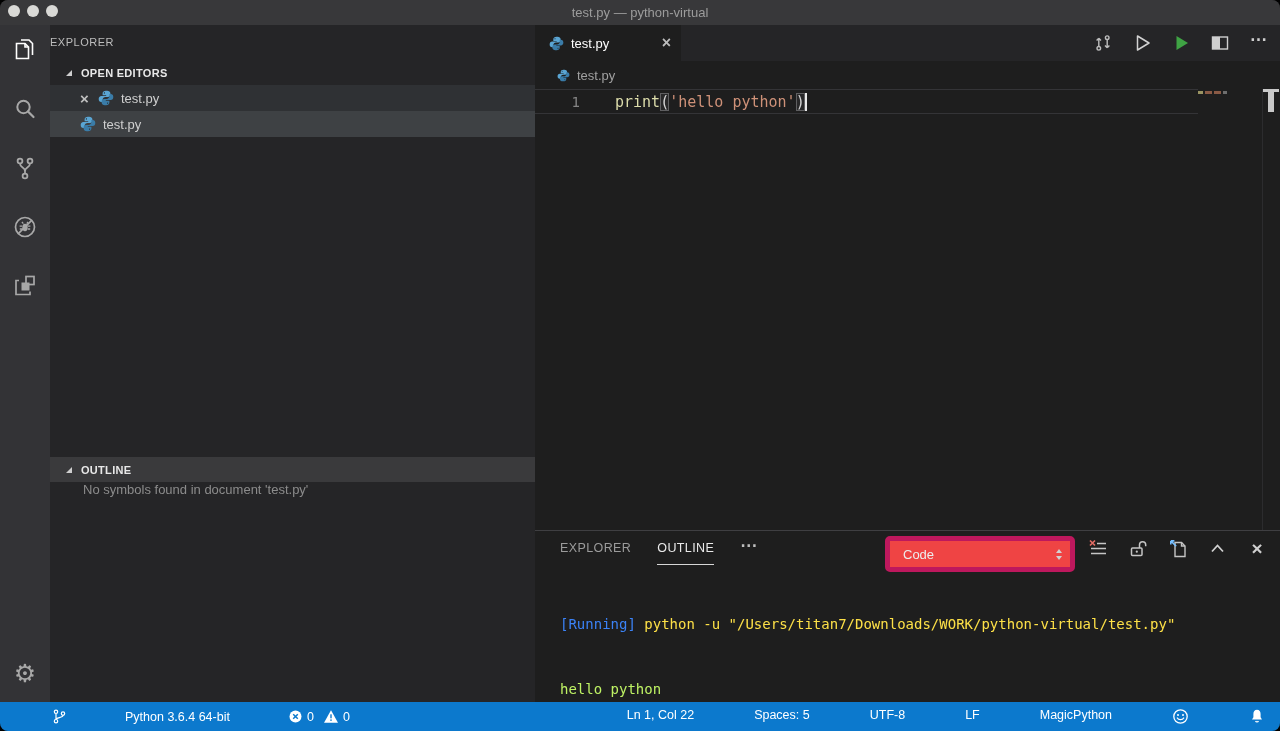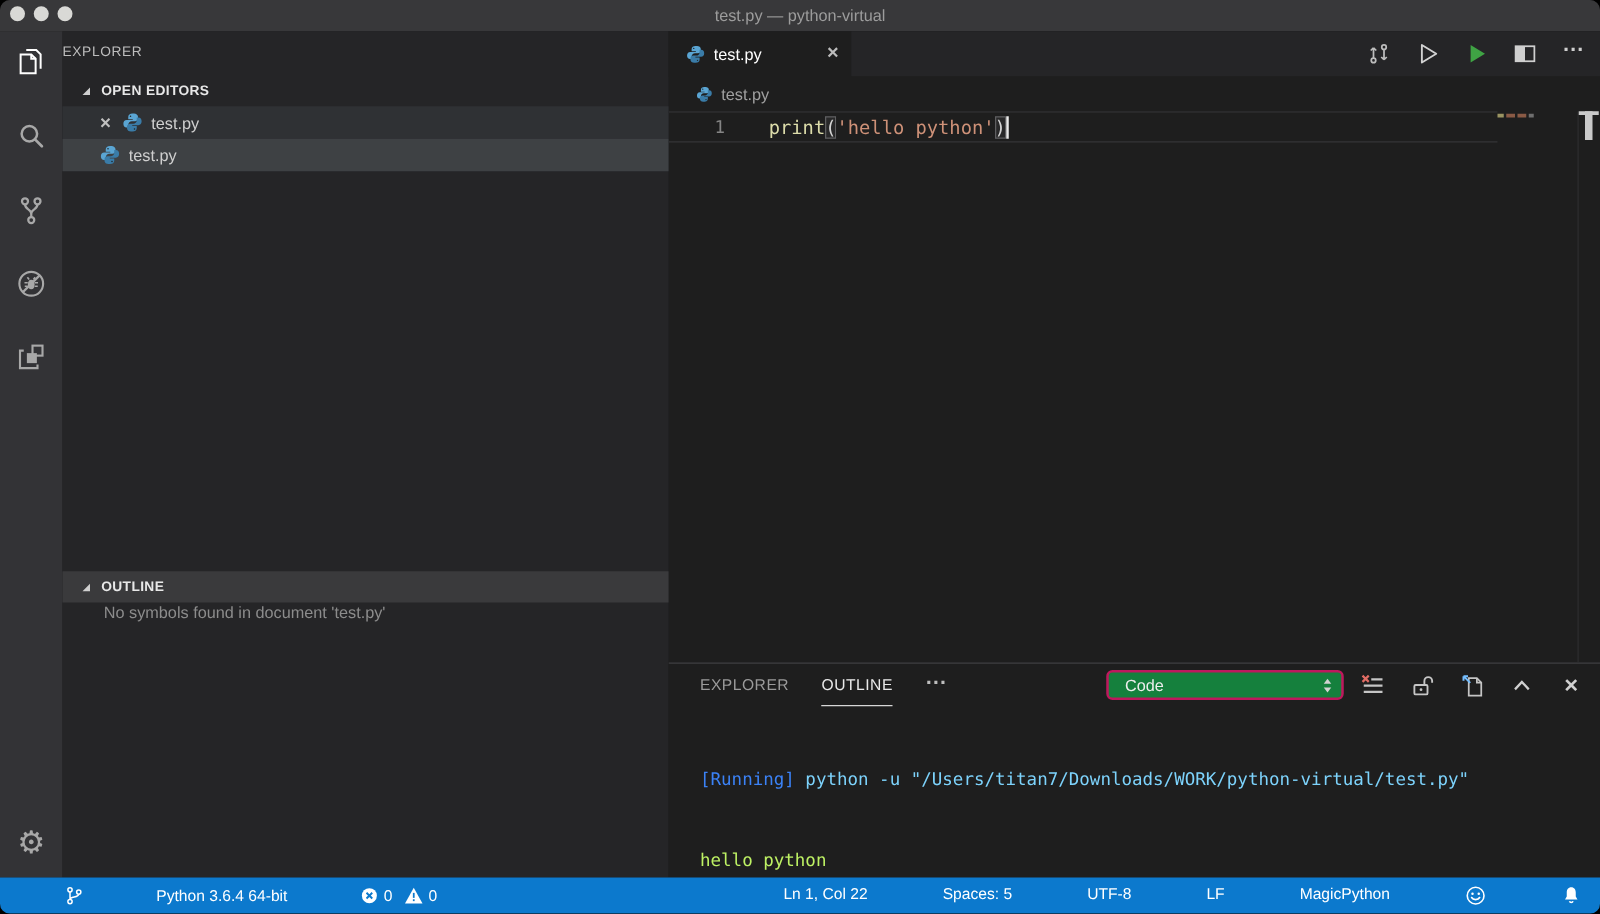--- a/index.html
+++ b/index.html
@@ -55,31 +55,31 @@
   .minimap-line span{height:3px;display:inline-block;}
   .scrollbar-track{position:absolute;right:0;top:0;bottom:0;width:18px;border-left:1px solid #2c2c2e;}
   .ov-h{position:absolute;top:-3px;right:1px;width:16px;height:6px;background:#c9c9c9;}
   .ov-v{position:absolute;top:-3px;right:6px;width:6px;height:26px;background:#c9c9c9;}
   
   .panel{height:172px;flex:none;border-top:1px solid #3f3f42;position:relative;background:#1e1e1e;}
   .panel-header{height:34px;display:flex;align-items:center;padding-left:25px;position:relative;}
   .panel-tab{height:33px;line-height:33px;font-size:12.5px;letter-spacing:.4px;color:#9b9b9b;margin-right:26px;cursor:pointer;}
   .panel-tab.active{color:#e9e9e9;border-bottom:1px solid #d7d7d7;}
   .panel-more{color:#bdbdbd;font-size:17px;font-weight:bold;letter-spacing:1px;cursor:pointer;padding-bottom:6px;}
-  .channel-select{position:absolute;left:350px;top:5px;width:190px;height:24px;background:#15803d;border:2px solid #be185d;
+  .channel-select{position:absolute;left:350px;top:5px;width:190px;height:36px;background:#ef4444;border:5px solid #be185d;
                   border-radius:5px;display:flex;align-items:center;padding:0 8px 0 13px;cursor:pointer;}
   .channel-value{color:#ededed;font-size:13px;flex:1;}
   .steppers{display:flex;flex-direction:column;gap:3px;align-items:center;}
   .tri-up{width:0;height:0;border-left:3.5px solid transparent;border-right:3.5px solid transparent;border-bottom:4.5px solid #d2d2d2;}
   .tri-down{width:0;height:0;border-left:3.5px solid transparent;border-right:3.5px solid transparent;border-top:4.5px solid #d2d2d2;}
   .panel-actions{position:absolute;right:12px;top:0;height:34px;display:flex;align-items:center;gap:18px;}
   .pa-btn{width:22px;height:24px;display:flex;align-items:center;justify-content:center;cursor:pointer;}
   .panel-close{color:#d0d0d0;font-size:19px;font-weight:bold;line-height:1;}
   .panel-body{padding:6px 0 0 25px;font-family:"DejaVu Sans Mono",monospace;font-size:14px;line-height:21.5px;white-space:pre;}
-  .t-blue{color:#3b82f6;} .t-orange{color:#7dd3fc;text-align:right;} .t-white{color:#bef264;}
+  .t-blue{color:#3b82f6;} .t-orange{color:#fde047;text-align:right;} .t-white{color:#bef264;}
   
   .statusbar{position:absolute;bottom:0;left:0;right:0;height:29px;background:#0c79cd;display:flex;align-items:center;
              color:#fff;font-size:12.5px;padding:0 15px;}
   .sb-item{display:flex;align-items:center;gap:5px;cursor:pointer;white-space:nowrap;margin-left:36px;}
   .sb-left{display:flex;align-items:center;gap:22px;}
   .sb-right{margin-left:auto;display:flex;align-items:flex-start;gap:24px;}
   .probs{display:flex;align-items:center;gap:4px;}
   svg{display:block;}
 </style>
 </head>

